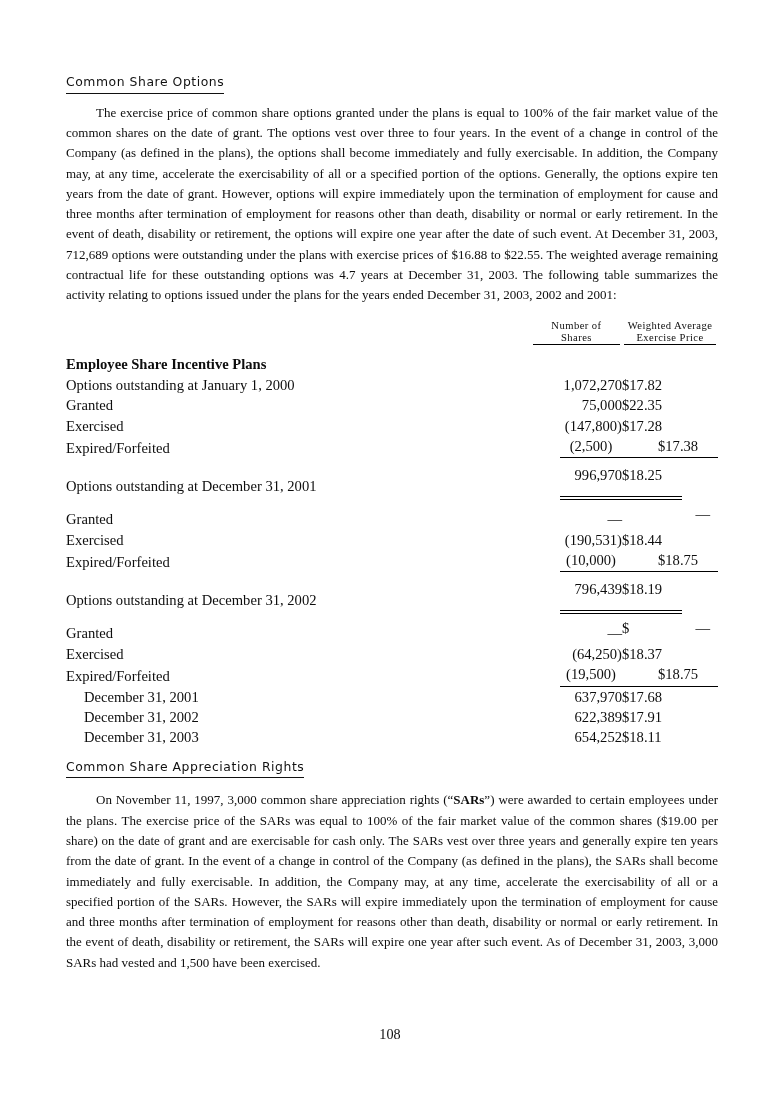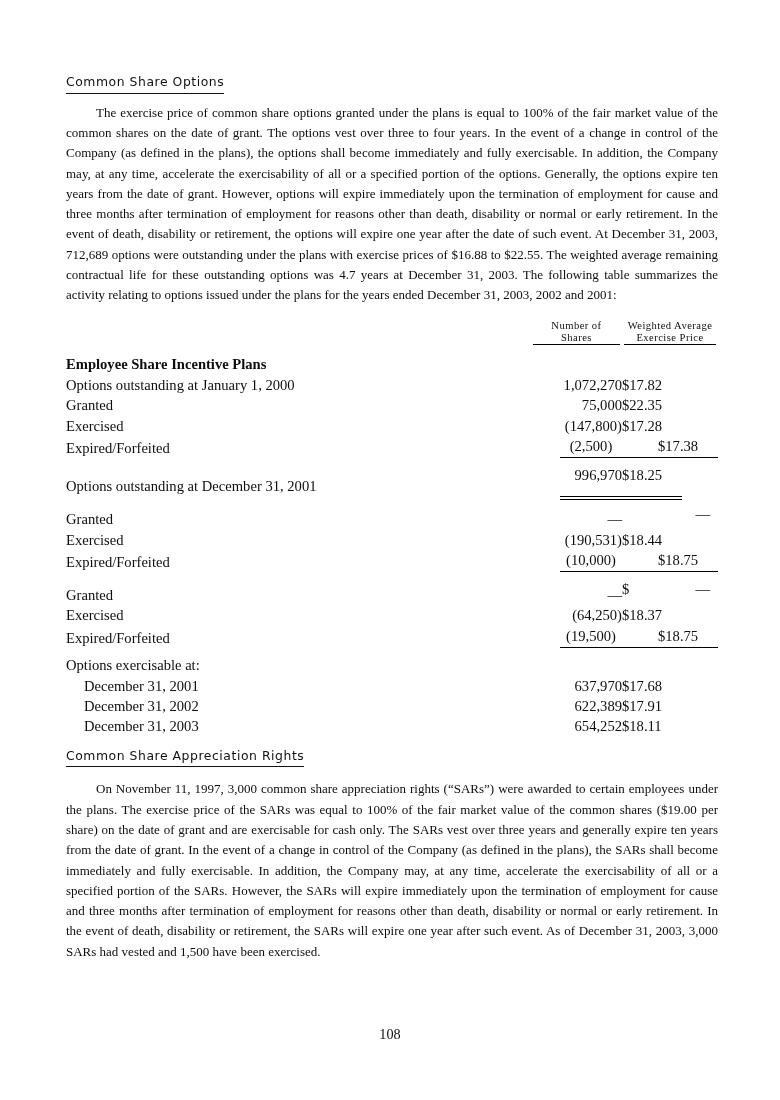--- a/index.html
+++ b/index.html
@@ -51,21 +51,21 @@
     font-family: "Liberation Serif", serif;
     font-size: 13px;
     line-height: 20.3px;
     text-align: justify;
     text-justify: inter-word;
     margin: 9px 0 0 0;
     text-indent: 30px;
     color: #0d0d0d;
   }
   p.body.tight { margin-top: 12px; }
-  .b { font-weight: normal; }
+  .b { font-weight: bold; }
 
   
   .table-block {
     margin-top: 14px;
     width: 652px;
     position: relative;
   }
   table.fin {
     border-collapse: collapse;
     width: 652px;
@@ -270,20 +270,29 @@
         <tr class="row">
           <td class="label">Expired/Forfeited</td>
           <td class="num">
             <span class="ruled-single">(10,000)</span>
           </td>
           <td class="price">
             <span class="ruled-single left">$18.75</span>
           </td>
         </tr>
 
+        <tr class="row gap">
+          <td class="label">Options outstanding at December 31, 2002</td>
+          <td class="num">
+            <span class="ruled-double">796,439</span>
+          </td>
+          <td class="price">
+            <span class="ruled-double left">$18.19</span>
+          </td>
+        </tr>
 
         <tr class="row gap">
           <td class="label">Granted</td>
           <td class="num">—</td>
           <td class="price">
             <span class="dollar-only">
               <span class="dsym">$</span>
               <span class="dval">—</span>
             </span>
           </td>
@@ -299,25 +308,20 @@
           <td class="label">Expired/Forfeited</td>
           <td class="num">
             <span class="ruled-single">(19,500)</span>
           </td>
           <td class="price">
             <span class="ruled-single left">$18.75</span>
           </td>
         </tr>
 
 
-        <tr class="row gap">
-          <td class="label">Options exercisable at:</td>
-          <td class="num"></td>
-          <td class="price"></td>
-        </tr>
 
         <tr class="row">
           <td class="label indent">December 31, 2001</td>
           <td class="num">637,970</td>
           <td class="price">$17.68</td>
         </tr>
         <tr class="row">
           <td class="label indent">December 31, 2002</td>
           <td class="num">622,389</td>
           <td class="price">$17.91</td>

